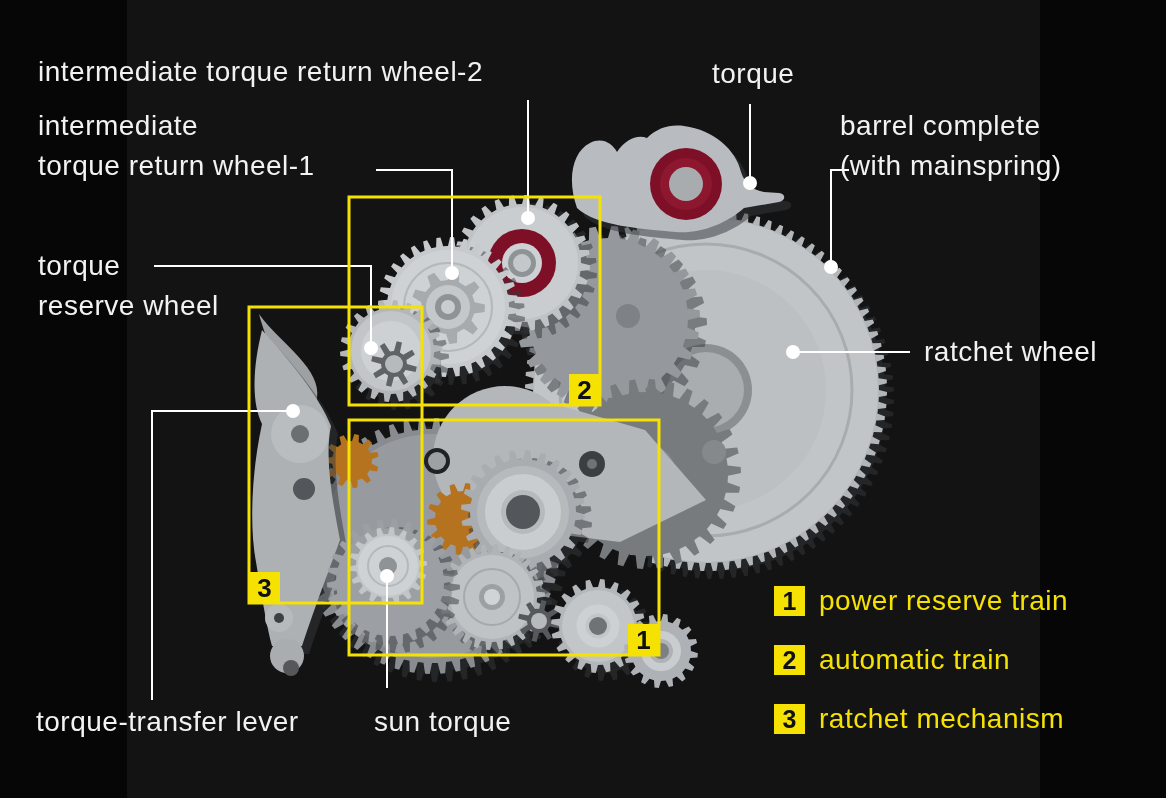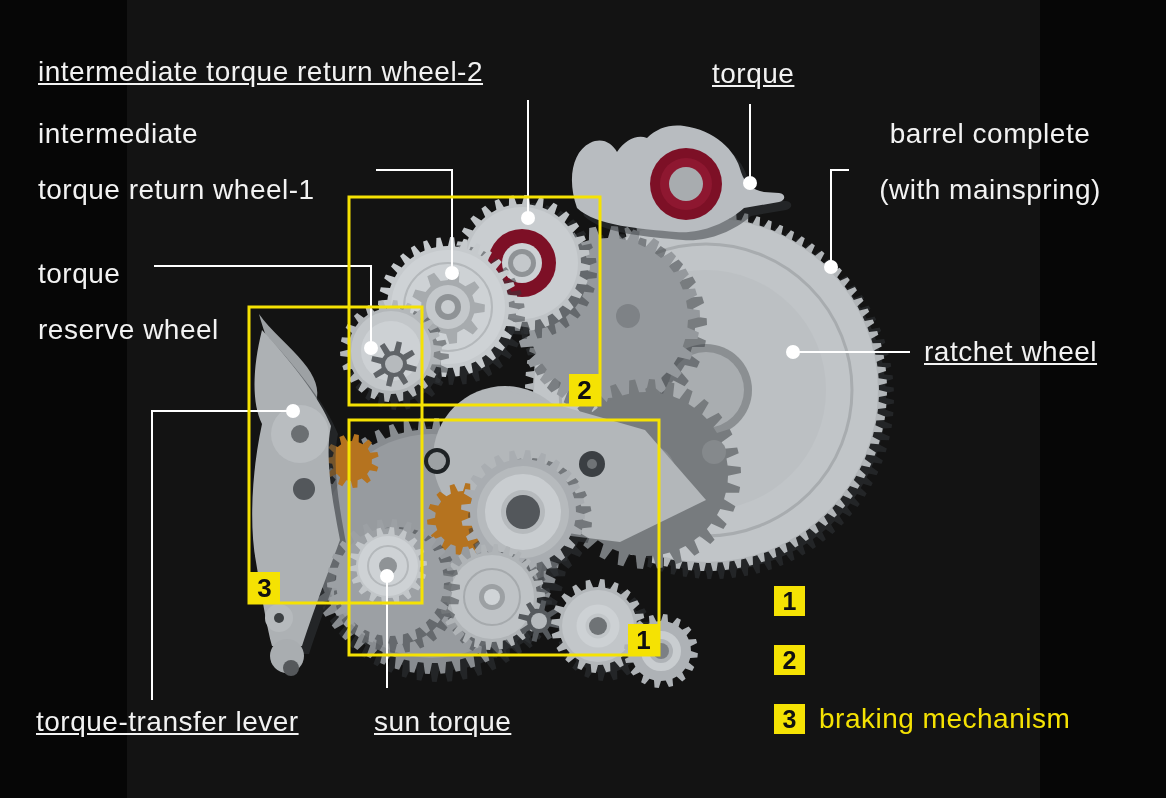--- a/index.html
+++ b/index.html
@@ -8,24 +8,24 @@
     background:var(--bg,#060606);
     font-family:"Liberation Sans","DejaVu Sans",sans-serif;
   }
   .photo-bg{
     position:absolute;left:127px;top:0;width:913px;height:798px;
     background:var(--photo,#131313);
   }
   svg.fig{position:absolute;left:0;top:0;}
   .lbl{
     position:absolute;color:var(--labelc,#f2f2f2);
-    font-size:28px;line-height:56px;font-weight:500;letter-spacing:.5px;
+    font-size:28px;line-height:40px;font-weight:500;letter-spacing:.5px;
     white-space:pre-line;
   }
-  .lbl.single{line-height:32px;text-decoration:underline;}
+  .lbl.single{line-height:32px;}
   .legend{position:absolute;left:774px;top:586px;}
   .legend-row{display:flex;align-items:center;height:30px;margin-bottom:29px;}
   .legend-badge{
     width:31px;height:30px;background:var(--yellow,#f5e203);
     color:#101010;font-size:25px;font-weight:600;
     display:flex;align-items:center;justify-content:center;flex:0 0 31px;
   }
   .legend-text{
     margin-left:14px;color:var(--yellow,#f5e203);
     font-size:28px;font-weight:500;letter-spacing:.5px;white-space:nowrap;
@@ -153,37 +153,39 @@
       <text x="264.5" y="596.5" fill="#101010" text-anchor="middle" font-size="26" font-weight="600" font-family="&quot;Liberation Sans&quot;,&quot;DejaVu Sans&quot;,sans-serif">3</text>
     </svg>
 
   <div class="lbl single" style="left:38px;top:56px">intermediate torque return wheel-2</div>
 
   <div class="lbl" style="left:38px;top:106px">intermediate
 torque return wheel-1</div>
 
   <div class="lbl single" style="left:712px;top:58px">torque</div>
 
-  <div class="lbl" style="left:840px;top:106px;width:300px;text-align:center">barrel complete
+  <div class="lbl" style="left:840px;top:106px;width:300px;">barrel complete
 (with mainspring)</div>
 
   <div class="lbl" style="left:38px;top:246px">torque
 reserve wheel</div>
 
   <div class="lbl single" style="left:36px;top:706px">torque-transfer lever</div>
 
   <div class="lbl single" style="left:924px;top:336px">ratchet wheel</div>
 
   <div class="lbl single" style="left:374px;top:706px">sun torque</div>
 
   <div class="legend">
     <div class="legend-row">
       <span class="legend-badge">1</span>
+      <span class="legend-text">power reserve train</span>
     </div>
     <div class="legend-row">
       <span class="legend-badge">2</span>
+      <span class="legend-text">automatic train</span>
     </div>
     <div class="legend-row">
       <span class="legend-badge">3</span>
-      <span class="legend-text">braking mechanism</span>
+      <span class="legend-text">ratchet mechanism</span>
     </div>
   </div>
 </div>
 
 </body></html>

